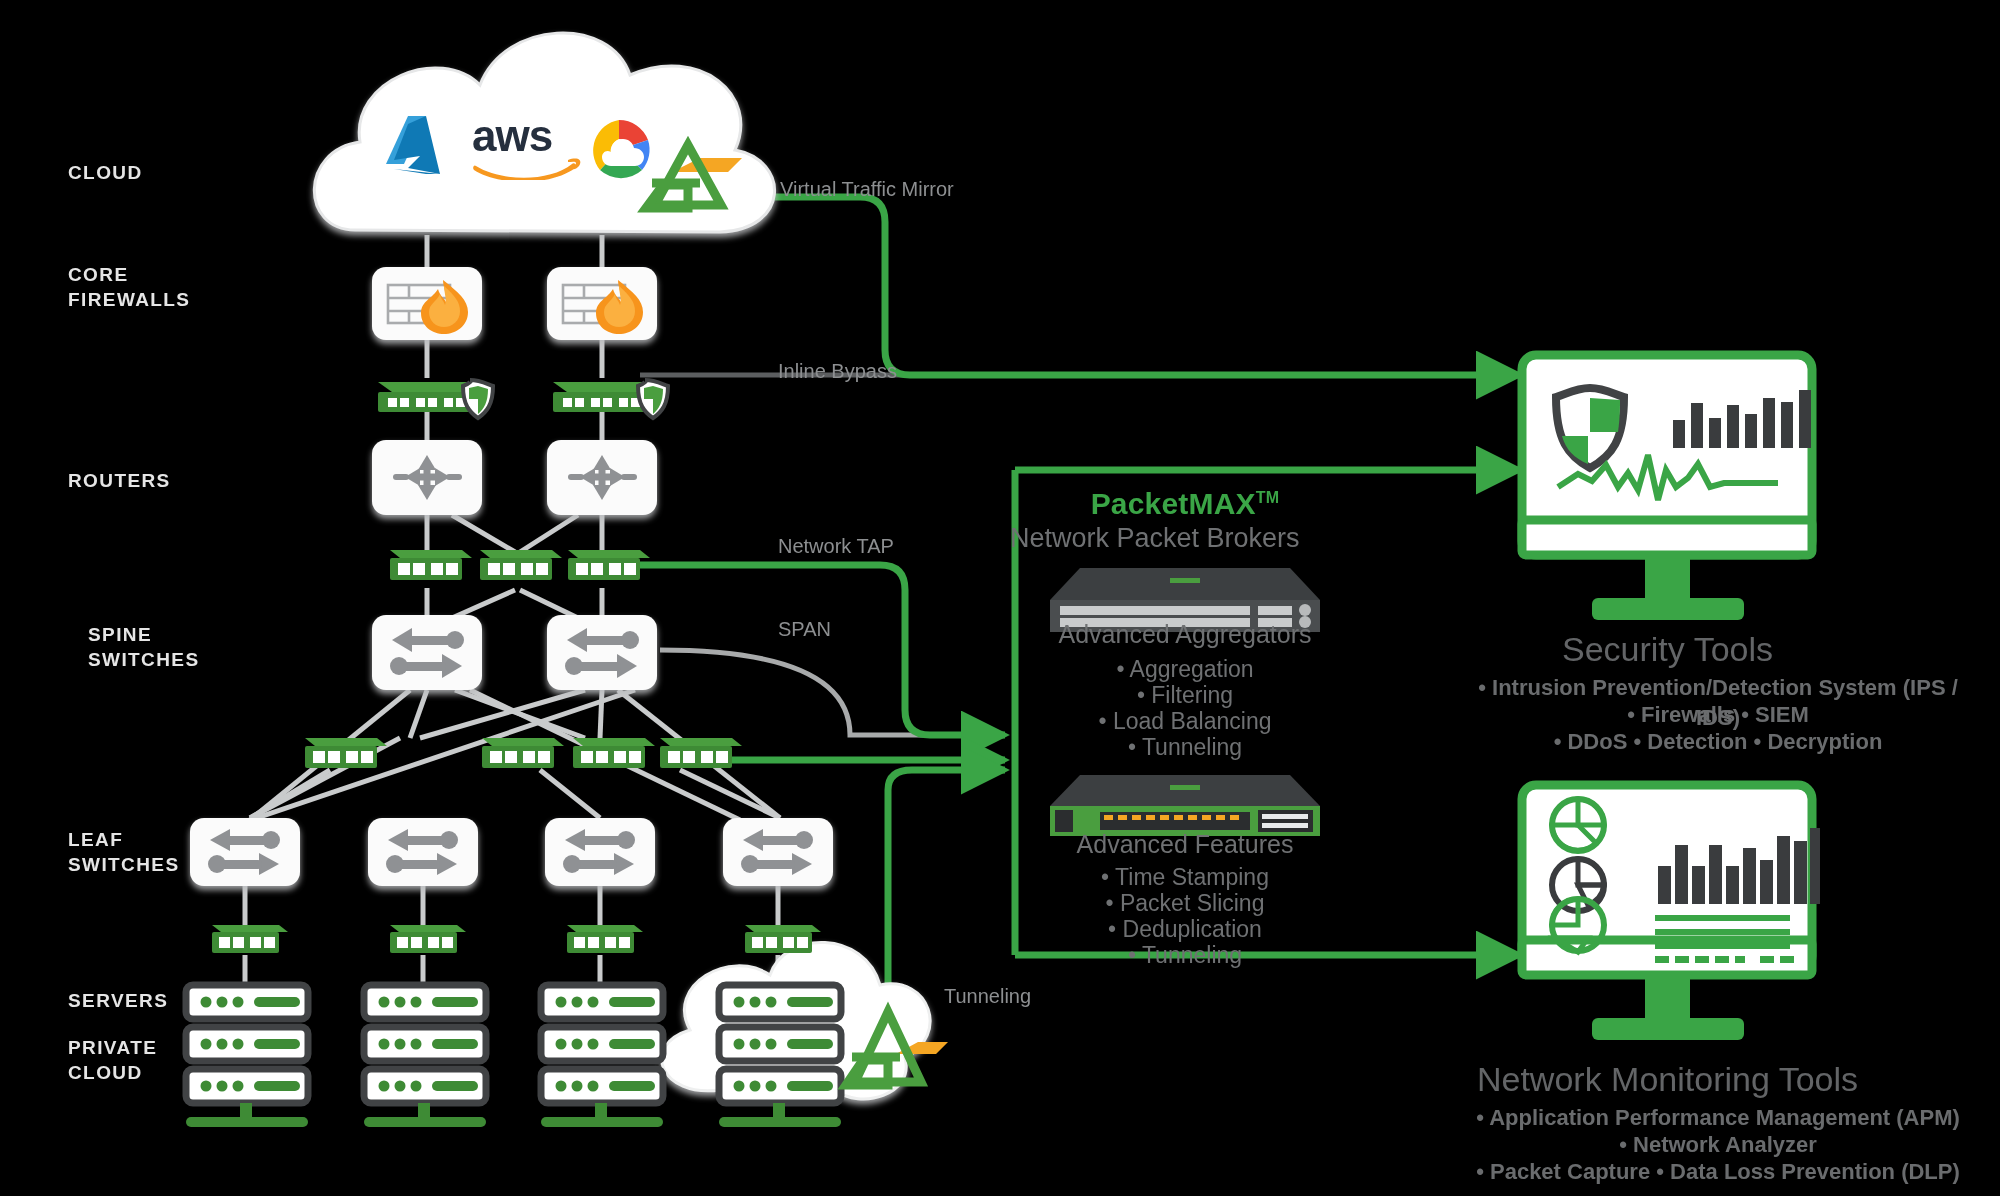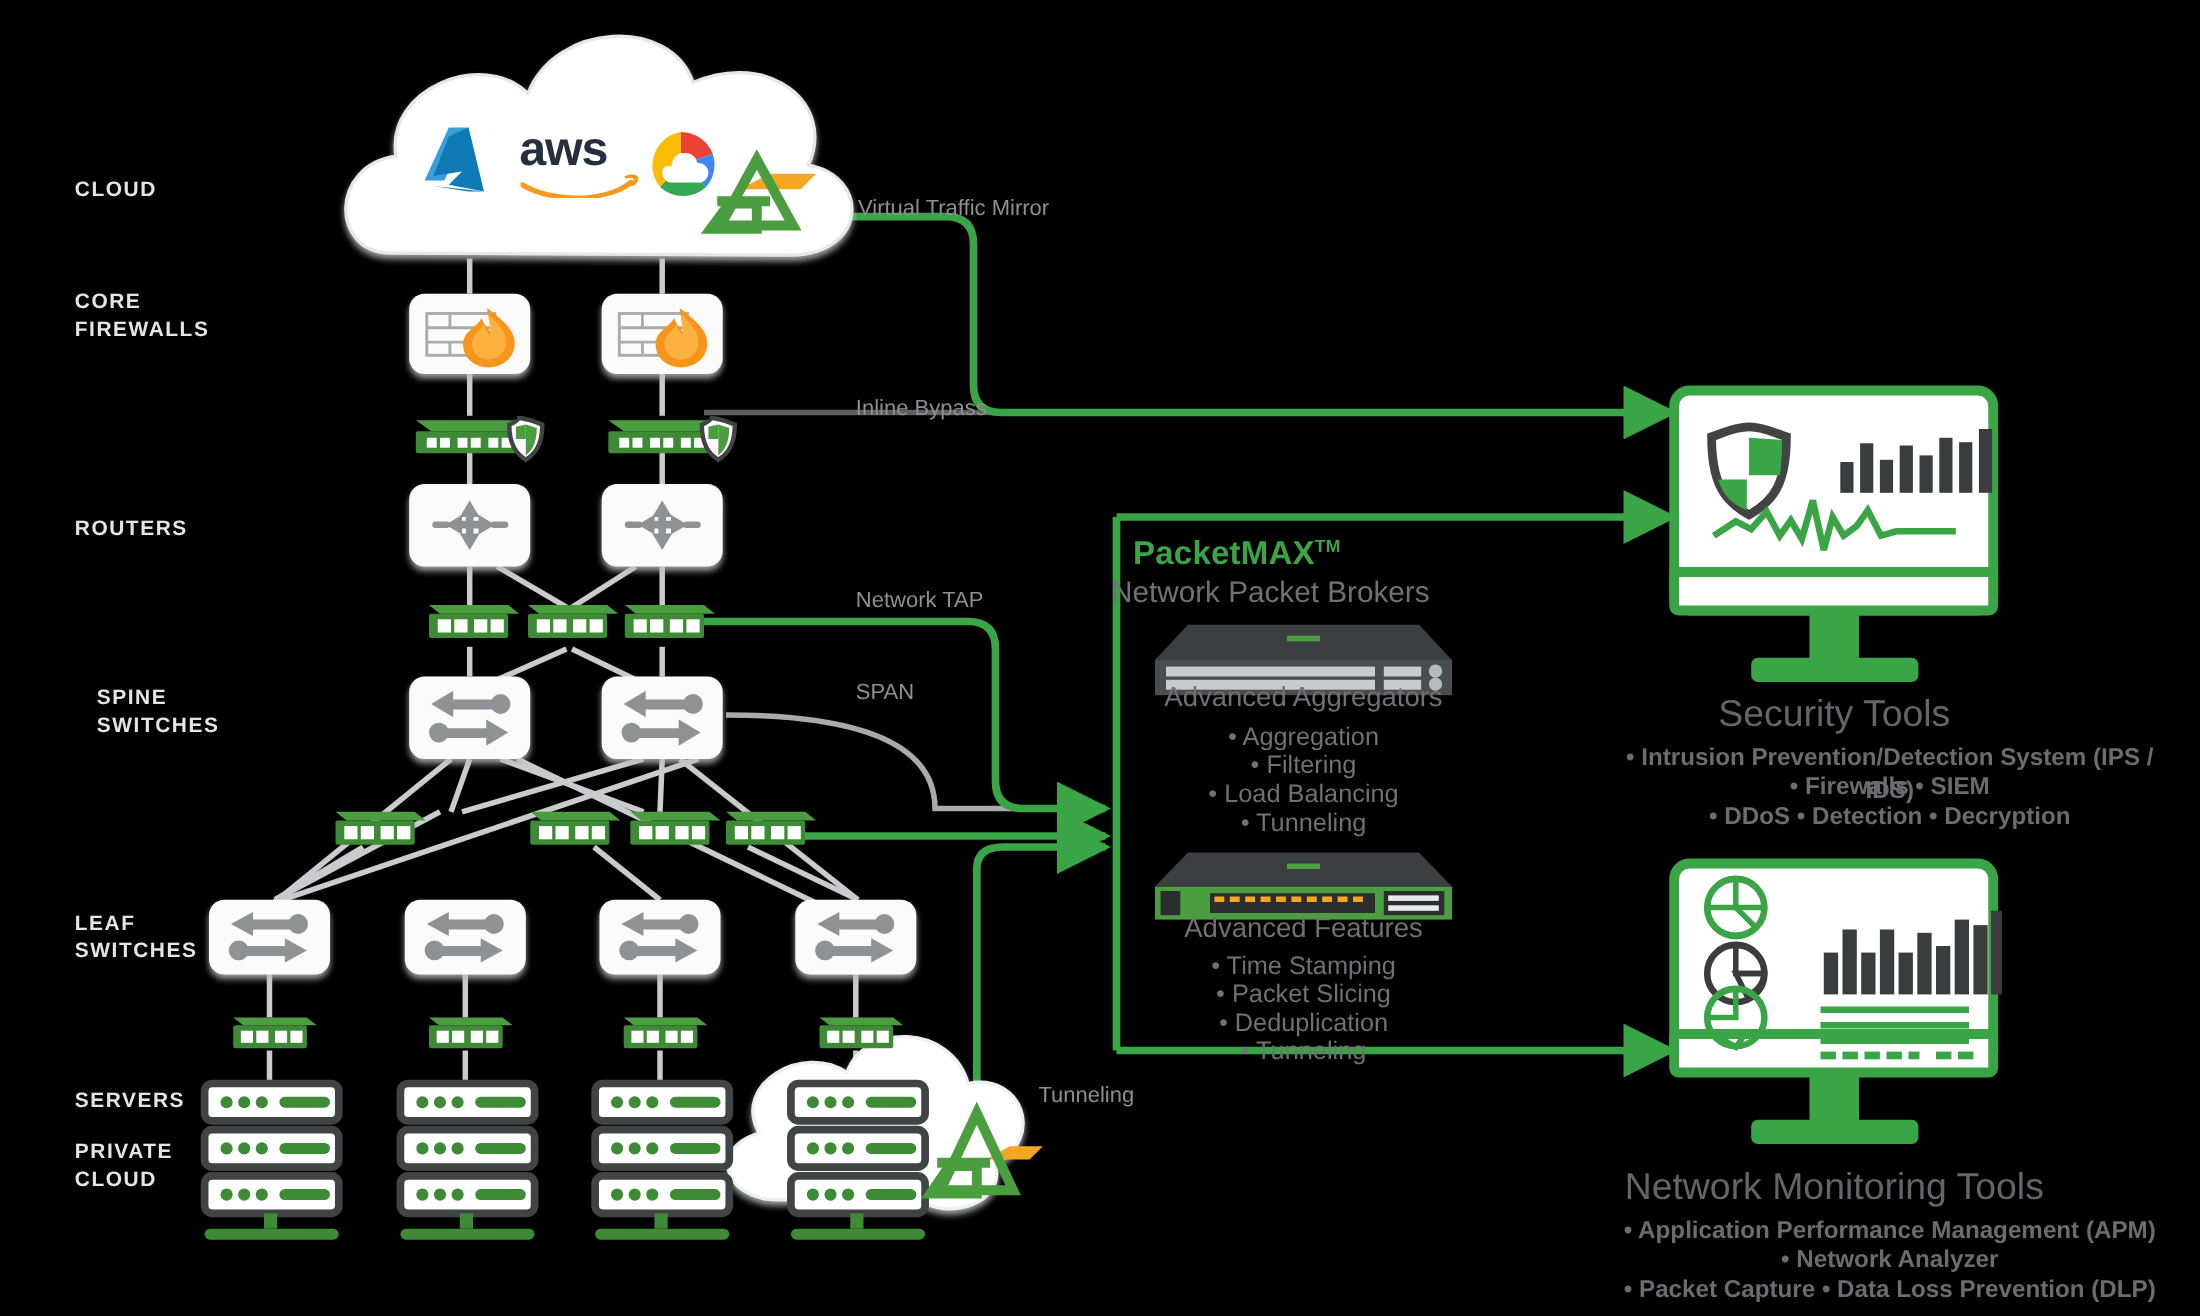--- a/index.html
+++ b/index.html
@@ -4,21 +4,21 @@
 <style>
   html,body{margin:0;padding:0;background:#000;}
   body{width:2000px;height:1196px;overflow:hidden;font-family:"Liberation Sans",sans-serif;}
   #stage{position:relative;width:2000px;height:1196px;background:#000;}
   .abs{position:absolute;}
   
   .tier-label{color:#e5e5e5;font-size:19px;font-weight:700;letter-spacing:1.4px;line-height:1.32;white-space:pre-line;}
   
   .linklabel{color:#8d8f91;font-size:20px;white-space:nowrap;margin-left:32px;}
   
-  .pm-title{color:#3aa546;font-weight:700;font-size:30px;text-align:left;letter-spacing:.2px;}
+  .pm-title{color:#3aa546;font-weight:700;font-size:30px;text-align:center;letter-spacing:.2px;}
   .pm-sub{color:#6f7173;font-size:27px;text-align:left;font-weight:400;}
   .pm-head{color:#6f7173;font-size:25px;text-align:center;font-weight:400;}
   .pm-item{color:#6f7173;font-size:23px;text-align:center;font-weight:400;line-height:1.28;}
   
   .tool-title{color:#636567;font-size:34px;text-align:center;font-weight:400;}
   .tool-line{color:#6a6c6e;font-size:22px;text-align:center;line-height:1.36;font-weight:700;margin-left:48px;}
 </style>
 </head>
 <body>
 

